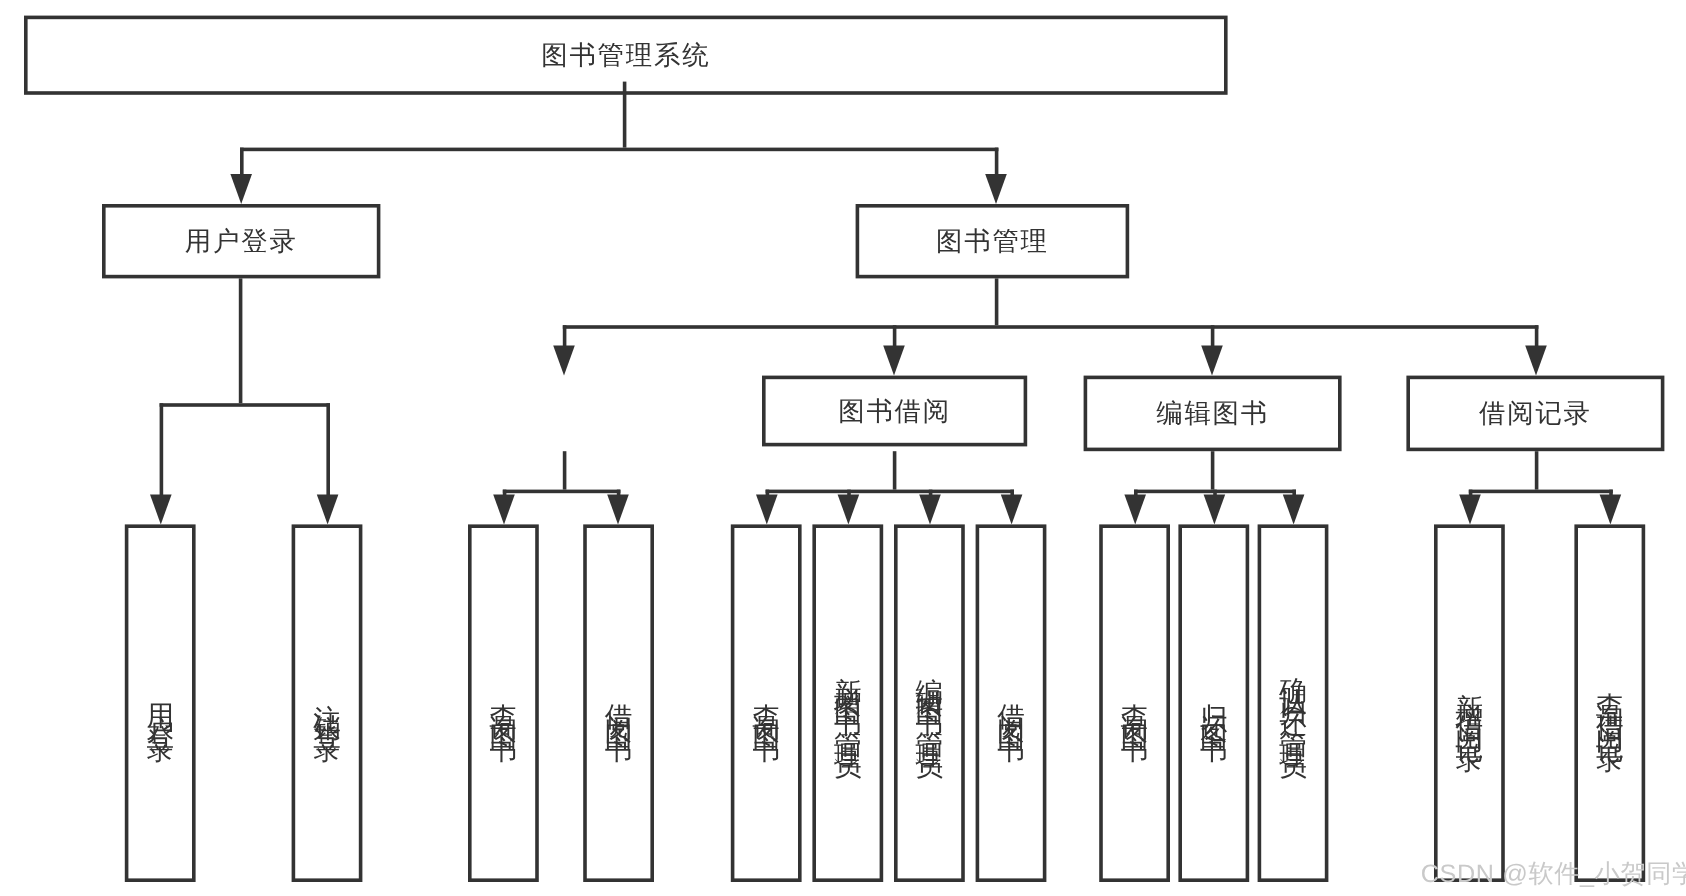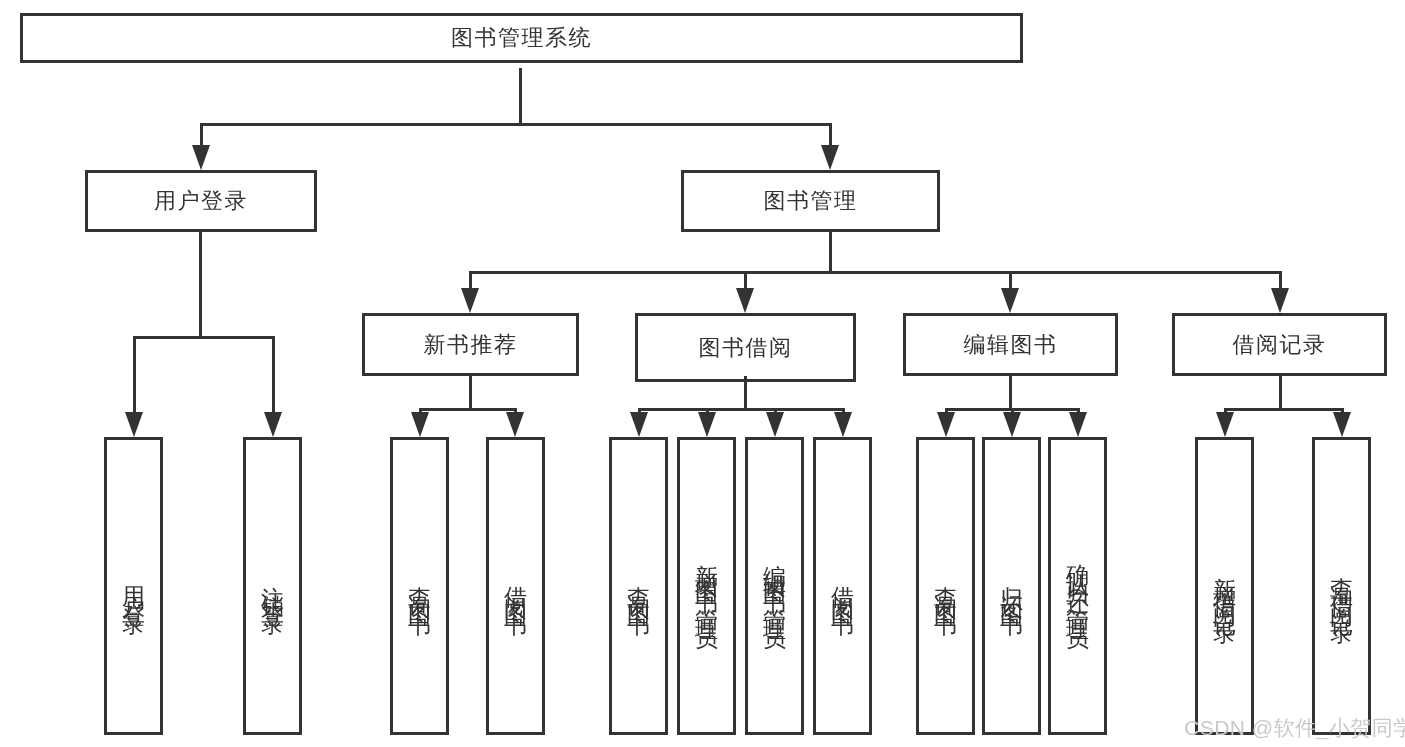--- a/index.html
+++ b/index.html
@@ -31,35 +31,35 @@
     position:absolute; left:1184px; top:714px;
     font-size:21px; letter-spacing:0.5px;
     color:var(--watermark,#c9c9c9); white-space:nowrap;
   }
 </style>
 </head>
 <body>
 
 <div class="stage">
 
-  <div class="box" style="left:20px;top:13px;width:1003px;height:50px">
+  <div class="box" style="left:20px;top:13px;width:1003px;height:66px">
     <span class="hlabel">图书管理系统</span>
   </div>
 
   <div class="vl" style="left:519px;top:68px;height:55px"></div>
   <div class="hl" style="left:200px;top:123px;width:632px"></div>
   <div class="vl" style="left:200px;top:123px;height:26px"></div>
   <div class="ah" style="left:192px;top:145px"></div>
   <div class="vl" style="left:829px;top:123px;height:26px"></div>
   <div class="ah" style="left:821px;top:145px"></div>
 
   <div class="box" style="left:85px;top:170px;width:232px;height:62px">
     <span class="hlabel">用户登录</span>
   </div>
-  <div class="box" style="left:681px;top:170px;width:259px;height:62px">
+  <div class="box" style="left:713px;top:170px;width:228px;height:62px">
     <span class="hlabel">图书管理</span>
   </div>
 
   <div class="vl" style="left:199px;top:232px;height:104px"></div>
   <div class="hl" style="left:133px;top:336px;width:142px"></div>
   <div class="vl" style="left:133px;top:336px;height:80px"></div>
   <div class="ah" style="left:125px;top:412px"></div>
   <div class="vl" style="left:272px;top:336px;height:80px"></div>
   <div class="ah" style="left:264px;top:412px"></div>
 
@@ -67,24 +67,21 @@
   <div class="hl" style="left:469px;top:271px;width:813px"></div>
   <div class="vl" style="left:469px;top:271px;height:22px"></div>
   <div class="ah" style="left:461px;top:288px"></div>
   <div class="vl" style="left:744px;top:271px;height:22px"></div>
   <div class="ah" style="left:736px;top:288px"></div>
   <div class="vl" style="left:1009px;top:271px;height:22px"></div>
   <div class="ah" style="left:1001px;top:288px"></div>
   <div class="vl" style="left:1279px;top:271px;height:22px"></div>
   <div class="ah" style="left:1271px;top:288px"></div>
 
-  <div class="box" style="left:362px;top:313px;width:217px;height:63px">
-    <span class="hlabel">新书推荐</span>
-  </div>
-  <div class="box" style="left:635px;top:313px;width:221px;height:69px">
+  <div class="box" style="left:635px;top:313px;width:221px;height:59px">
     <span class="hlabel">图书借阅</span>
   </div>
   <div class="box" style="left:903px;top:313px;width:215px;height:63px">
     <span class="hlabel">编辑图书</span>
   </div>
   <div class="box" style="left:1172px;top:313px;width:215px;height:63px">
     <span class="hlabel">借阅记录</span>
   </div>
 
   <div class="vl" style="left:469px;top:376px;height:32px"></div>

